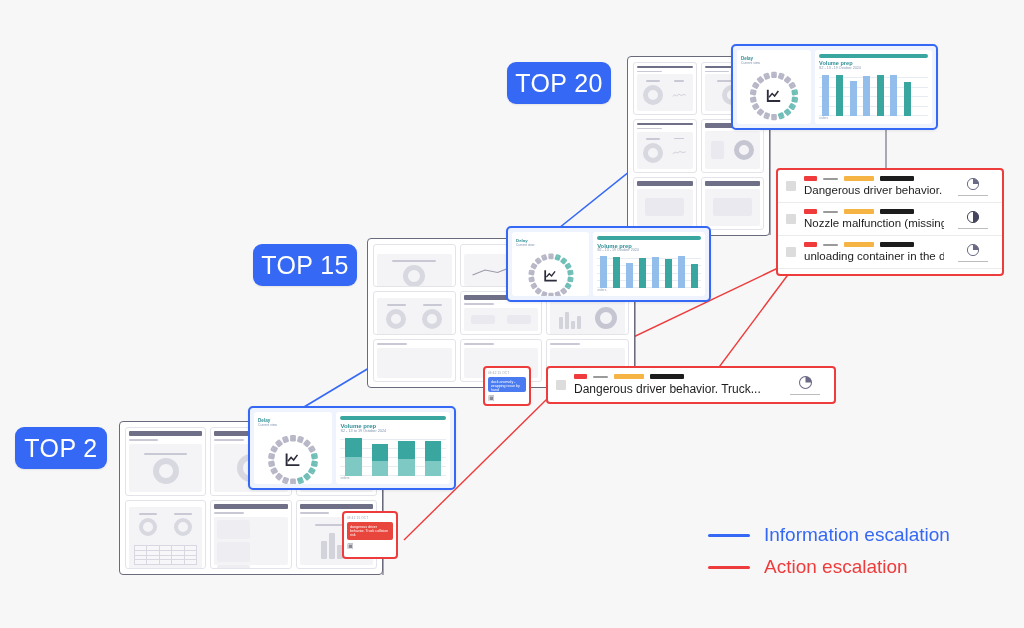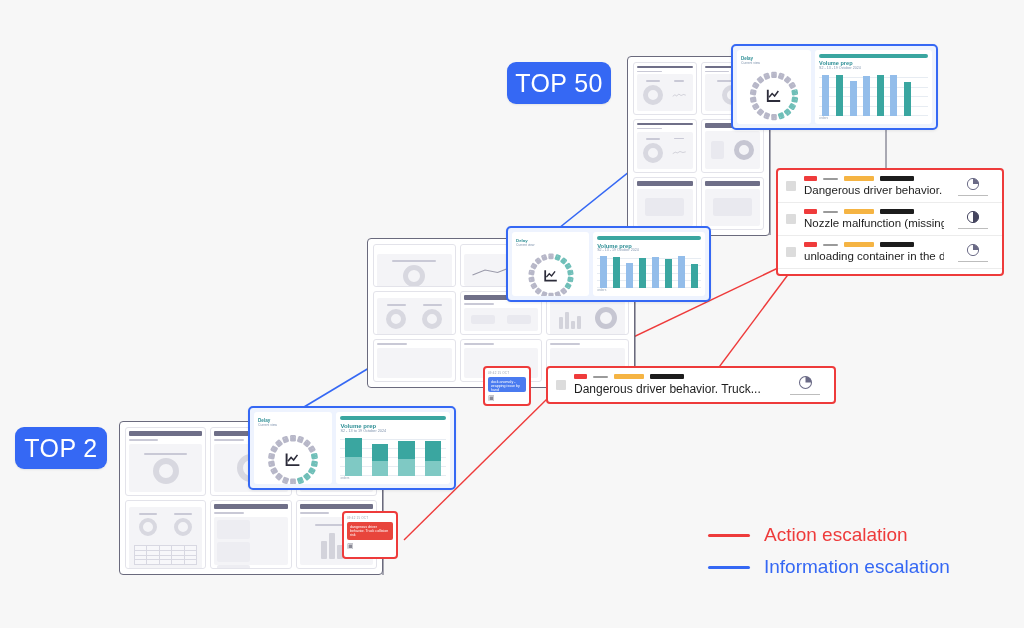--- a/index.html
+++ b/index.html
@@ -135,21 +135,21 @@
     <line x1="696" y1="398" x2="790" y2="272" stroke="#ee3b3b" stroke-width="1.4"></line>
     <line x1="560" y1="372" x2="778" y2="268" stroke="#ee3b3b" stroke-width="1.4"></line>
 
     <line x1="886" y1="130" x2="886" y2="168" stroke="#5a5a6e" stroke-width="1"></line>
     <line x1="770" y1="130" x2="770" y2="235" stroke="#5a5a6e" stroke-width="1"></line>
     <line x1="635" y1="300" x2="635" y2="388" stroke="#5a5a6e" stroke-width="1"></line>
     <line x1="383" y1="488" x2="383" y2="575" stroke="#5a5a6e" stroke-width="1"></line>
   </svg>
 
   <div class="badge" style="left:507px;top:62px;width:104px;height:42px;">
-    <span>TOP 50</span>
+    <span>TOP 20</span>
   </div>
 
   <div class="dash" style="left:627px;top:56px;width:143px;height:180px;">
     <div class="dash-grid" style="grid-template-columns:1fr 1fr;grid-template-rows:1fr 1fr 1fr;">
 
       <div class="pcard">
         <div class="pbar"></div>
         <div class="pline" style="width:45%"></div>
         <div class="pinner">
           <div class="ppanel">
@@ -372,20 +372,23 @@
       <div class="alert-right">
         <svg width="14" height="14" viewBox="0 0 20 20">
           <circle cx="10" cy="10" r="8" fill="none" stroke="#6a6a86" stroke-width="1.4"></circle>
           <path d="M10 10 L10 2 A8 8 0 0 1 18 10 Z" fill="#6a6a86"></path>
         </svg>
 
       </div>
     </div>
   </div>
 
+  <div class="badge" style="left:253px;top:244px;width:104px;height:42px;">
+    <span>TOP 15</span>
+  </div>
 
   <div class="dash" style="left:367px;top:238px;width:268px;height:150px;">
     <div class="dash-grid" style="grid-template-columns:1fr 1fr 1fr;grid-template-rows:1fr 1fr 1fr;">
       <div class="pcard">
         <div class="pbar"></div>
         <div class="pline" style="width:40%"></div>
         <div class="pinner">
           <div class="ppanel">
             <div class="pline" style="width:70%"></div>
             <div class="donut" style="width:22px;height:22px;"></div>
@@ -734,22 +737,22 @@
   <div class="note-box" style="left:342px;top:511px;width:56px;height:48px;">
     <div class="note-ts">09:42 15 OCT</div>
     <div class="note-card red">
       <div class="note-txt">dangerous driver behavior. Truck collision risk</div>
     </div>
     <div class="note-ic">▣</div>
   </div>
 
   <div class="legend" style="left:708px;top:524px;">
     <div class="legend-row">
+      <span class="legend-line" style="background:#3568f4;"></span>
+      <span class="legend-label" style="color:#3568f4;">Information escalation</span>
+    </div>
+    <div class="legend-row">
       <span class="legend-line" style="background:#ee3b3b;"></span>
       <span class="legend-label" style="color:#ee3b3b;">Action escalation</span>
     </div>
-    <div class="legend-row">
-      <span class="legend-line" style="background:#3568f4;"></span>
-      <span class="legend-label" style="color:#3568f4;">Information escalation</span>
-    </div>
   </div>
 
 </div>
 
 </body></html>

